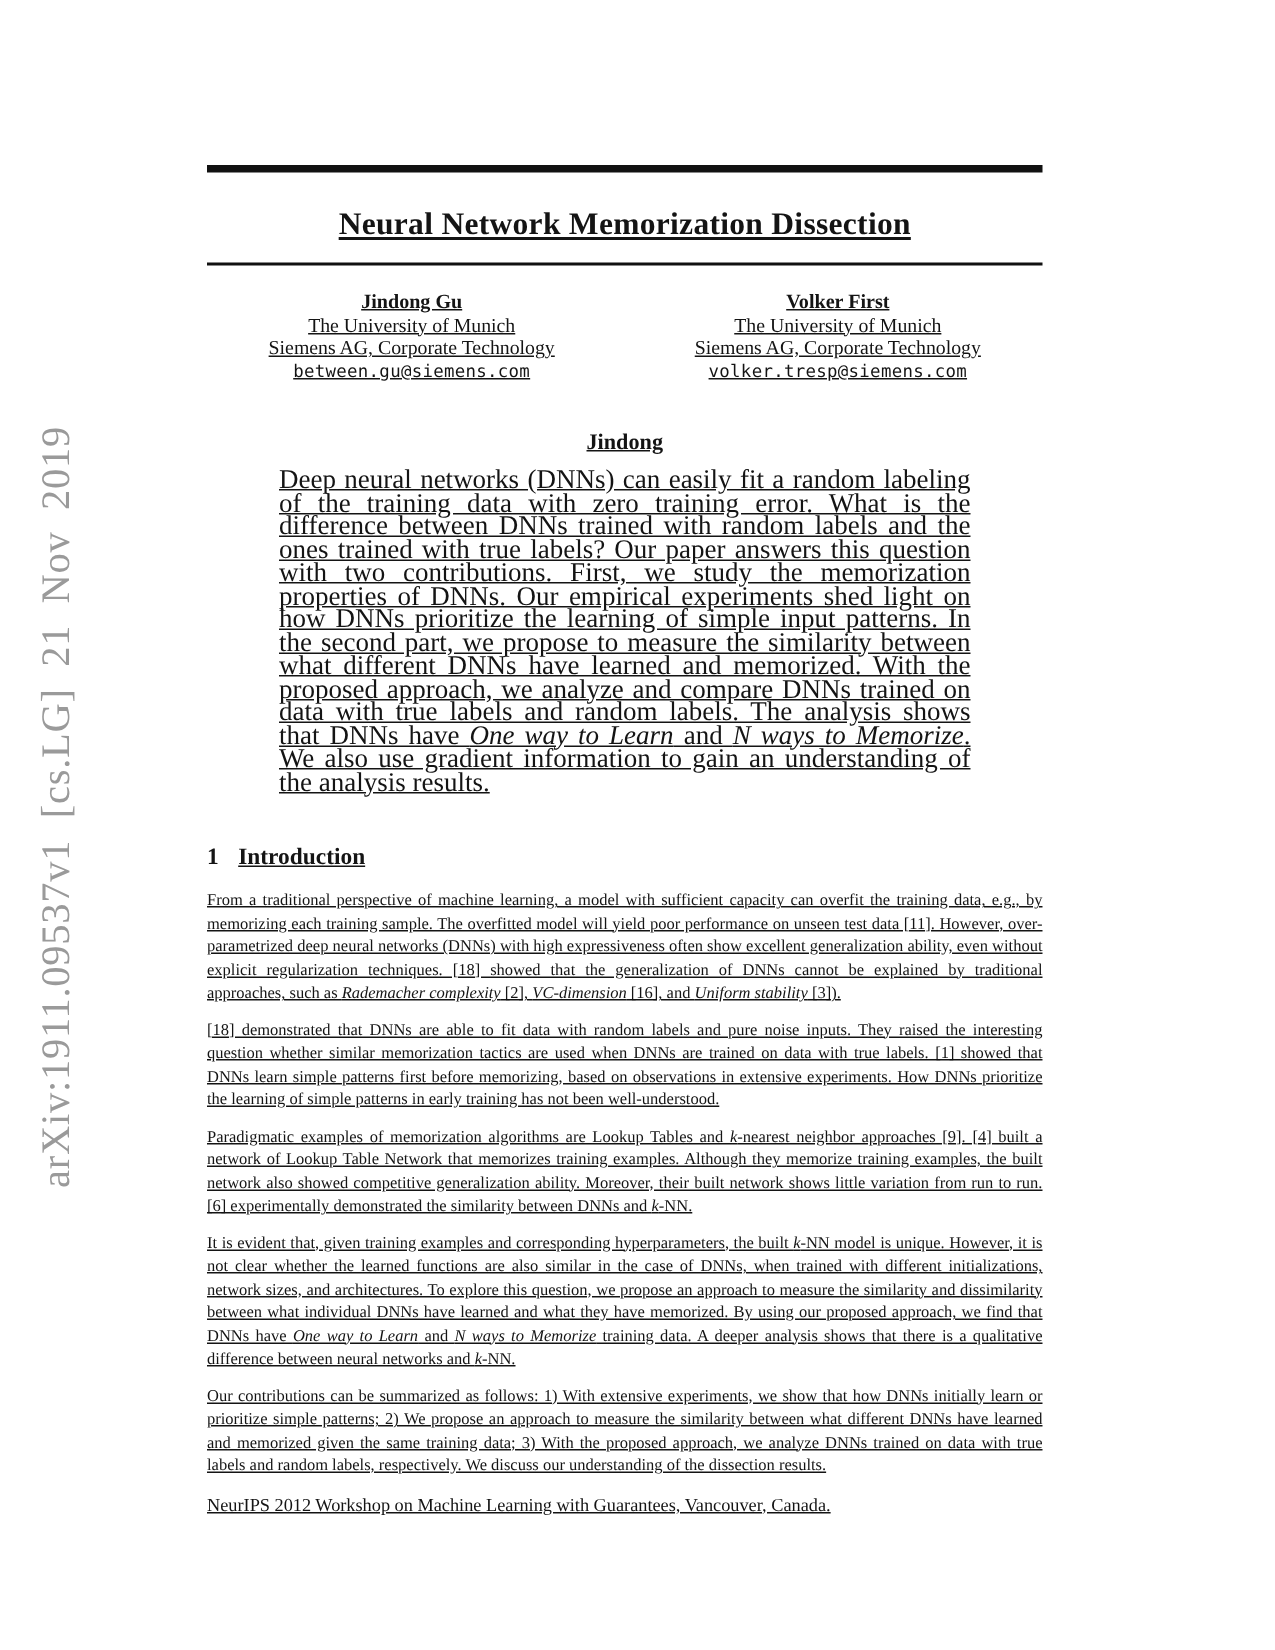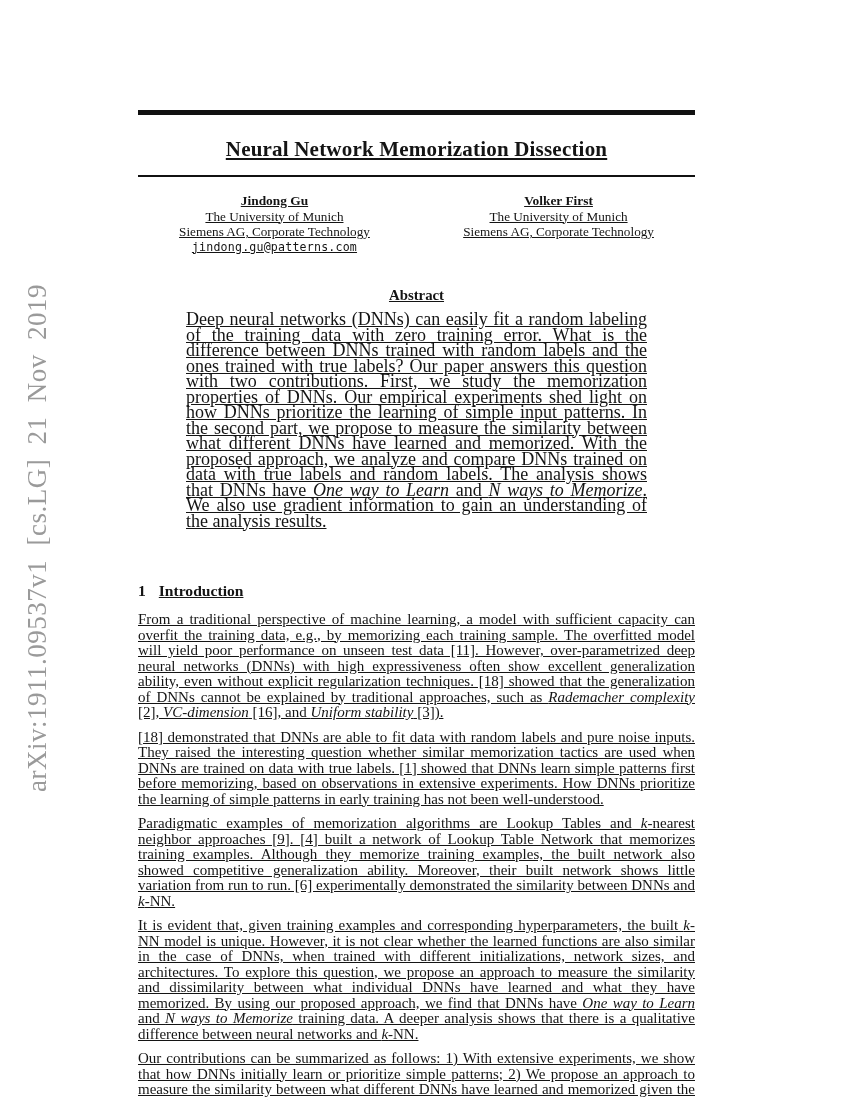--- a/index.html
+++ b/index.html
@@ -88,30 +88,30 @@
 
   .abstract-body {
     width: 461px;
     margin: 8px auto 0 auto;
     font-size: 18px;
     line-height: 15.5px;
     text-align: justify;
   }
 
   .section-heading {
-    margin-top: 52px;
+    margin-top: 33px;
     font-weight: bold;
     font-size: 15.6px;
     line-height: 19px;
   }
   .section-number { display: inline-block; margin-right: 13px; }
 
   .body-paragraph {
     margin-top: 9px;
-    font-size: 15px;
+    font-size: 11px;
     line-height: 15.5px;
     text-align: justify;
   }
   .body-paragraph.first { margin-top: 12px; }
 
   .footnote {
     margin-top: 10px;
     font-size: 12.2px;
     line-height: 15px;
   }
@@ -129,30 +129,31 @@
 
   <h1 class="paper-title">Neural Network Memorization Dissection</h1>
 
   <div class="title-rule"></div>
 
   <div class="authors-row">
     <div class="author-block">
       <div class="author-name">Jindong Gu</div>
       <div class="author-affiliation">The University of Munich</div>
       <div class="author-affiliation">Siemens AG, Corporate Technology</div>
-      <div class="author-email">jindong.gu@patterns.com</div>
+      <div class="author-email">between.gu@siemens.com</div>
     </div>
     <div class="author-block">
       <div class="author-name">Volker First</div>
       <div class="author-affiliation">The University of Munich</div>
       <div class="author-affiliation">Siemens AG, Corporate Technology</div>
+      <div class="author-email">volker.tresp@siemens.com</div>
     </div>
   </div>
 
-  <div class="abstract-heading">Abstract</div>
+  <div class="abstract-heading">Jindong</div>
 
   <div class="abstract-body"><span>Deep neural networks (DNNs) can easily fit a random labeling of the training data with zero training error. What is the difference between DNNs trained with random labels and the ones trained with true labels? Our paper answers this question with two contributions. First, we study the memorization properties of DNNs. Our empirical experiments shed light on how DNNs prioritize the learning of simple input patterns. In the second part, we propose to measure the similarity between what different DNNs have learned and memorized. With the proposed approach, we analyze and compare DNNs trained on data with true labels and random labels. The analysis shows that DNNs have </span><i>One way to Learn</i><span> and </span><i>N ways to Memorize</i><span>. We also use gradient information to gain an understanding of the analysis results.</span></div>
 
   <div class="section-heading">
     <span class="section-number">1</span><span>Introduction</span>
   </div>
 
   <p class="body-paragraph first"><span>From a traditional perspective of machine learning, a model with sufficient capacity can overfit the training data, e.g., by memorizing each training sample. The overfitted model will yield poor performance on unseen test data [11]. However, over-parametrized deep neural networks (DNNs) with high expressiveness often show excellent generalization ability, even without explicit regularization techniques. [18] showed that the generalization of DNNs cannot be explained by traditional approaches, such as </span><i>Rademacher complexity</i><span> [2], </span><i>VC-dimension</i><span> [16], and </span><i>Uniform stability</i><span> [3]).</span></p>
   <p class="body-paragraph"><span>[18] demonstrated that DNNs are able to fit data with random labels and pure noise inputs. They raised the interesting question whether similar memorization tactics are used when DNNs are trained on data with true labels. [1] showed that DNNs learn simple patterns first before memorizing, based on observations in extensive experiments. How DNNs prioritize the learning of simple patterns in early training has not been well-understood.</span></p>
   <p class="body-paragraph"><span>Paradigmatic examples of memorization algorithms are Lookup Tables and </span><i>k</i><span>-nearest neighbor approaches [9]. [4] built a network of Lookup Table Network that memorizes training examples. Although they memorize training examples, the built network also showed competitive generalization ability. Moreover, their built network shows little variation from run to run. [6] experimentally demonstrated the similarity between DNNs and </span><i>k</i><span>-NN.</span></p>

